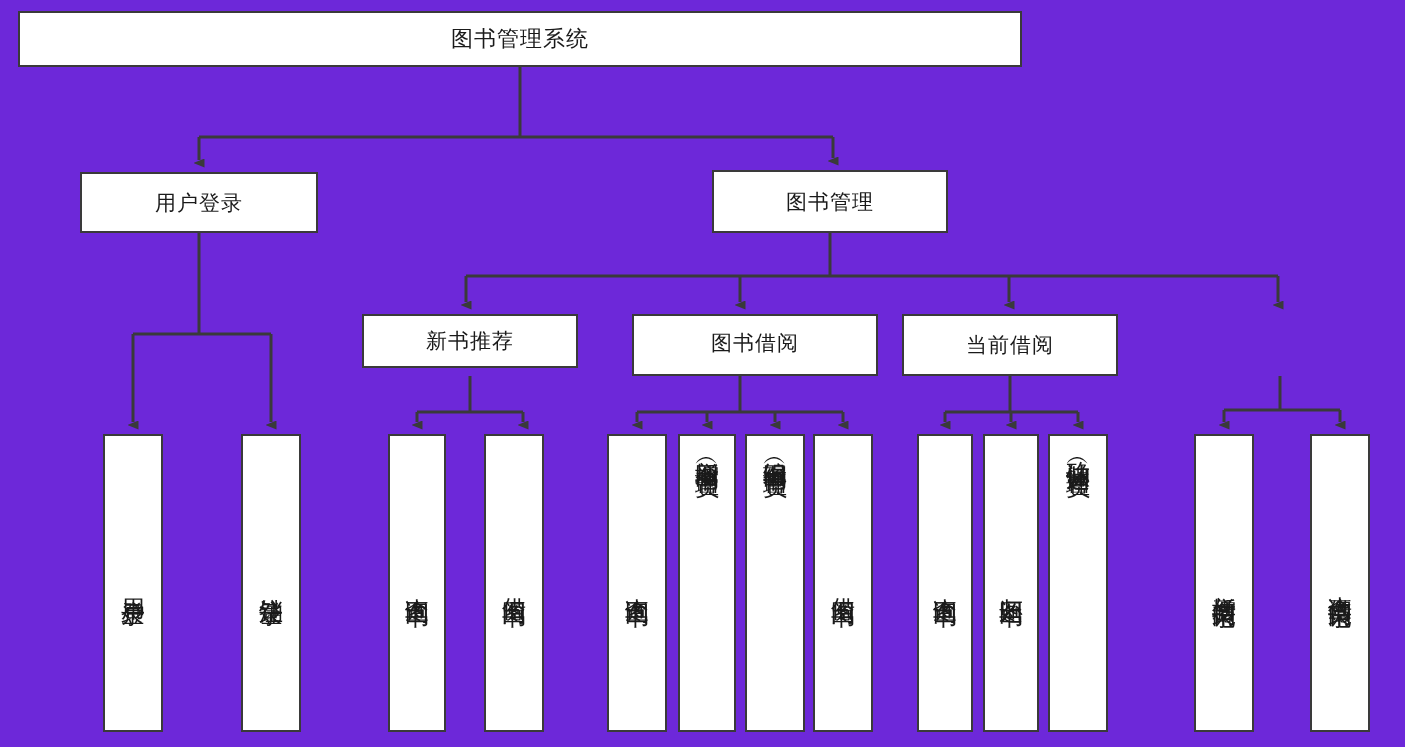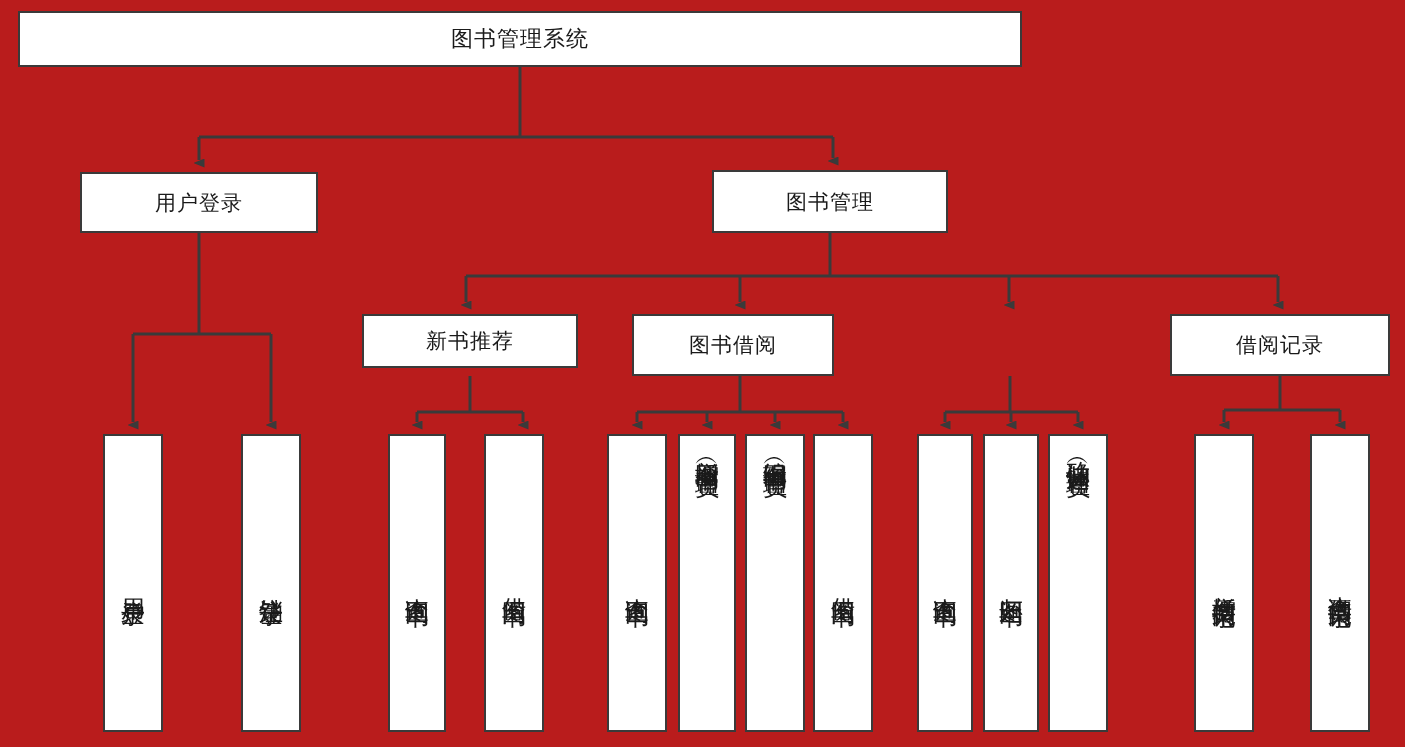--- a/index.html
+++ b/index.html
@@ -11,21 +11,21 @@
     width: 1405px;
     height: 747px;
     font-family: "Liberation Sans", "DejaVu Sans", sans-serif;
     overflow: hidden;
     position: relative;
   }
   #canvas {
     position: relative;
     width: 1405px;
     height: 747px;
-    background: #b91c1c;
+    background: #6d28d9;
   }
   svg.connectors {
     position: absolute;
     left: 0;
     top: 0;
     width: 1405px;
     height: 747px;
     pointer-events: none;
   }
   .node {
@@ -140,25 +140,25 @@
   <div class="node horiz" id="n-l2-0" style="left: 80px; top: 172px; width: 238px; height: 61px;">
     <span class="node-label">用户登录</span>
   </div>
   <div class="node horiz" id="n-l2-1" style="left: 712px; top: 170px; width: 236px; height: 63px; align-items: center;">
     <span class="node-label">图书管理</span>
   </div>
 
   <div class="node horiz" id="n-l3-0" style="left: 362px; top: 314px; width: 216px; height: 54px;">
     <span class="node-label">新书推荐</span>
   </div>
-  <div class="node horiz" id="n-l3-1" style="left: 632px; top: 314px; width: 202px; height: 62px;">
+  <div class="node horiz" id="n-l3-1" style="left: 632px; top: 314px; width: 246px; height: 62px; font-family: Liberation Mono, monospace;">
     <span class="node-label">图书借阅</span>
   </div>
-  <div class="node horiz" id="n-l3-3" style="left: 1170px; top: 314px; width: 220px; height: 62px;">
-    <span class="node-label">借阅记录</span>
+  <div class="node horiz" id="n-l3-2" style="left: 902px; top: 314px; width: 216px; height: 62px;">
+    <span class="node-label">当前借阅</span>
   </div>
 
   <div class="node vert mid" id="n-leaf-0" style="left: 103px; top: 434px; width: 60px; height: 298px;">
     <span class="node-label">用户登录</span>
   </div>
   <div class="node vert mid" id="n-leaf-1" style="left: 241px; top: 434px; width: 60px; height: 298px;">
     <span class="node-label">注销登录</span>
   </div>
   <div class="node vert mid" id="n-leaf-2" style="left: 388px; top: 434px; width: 58px; height: 298px;">
     <span class="node-label">查询图书</span>

